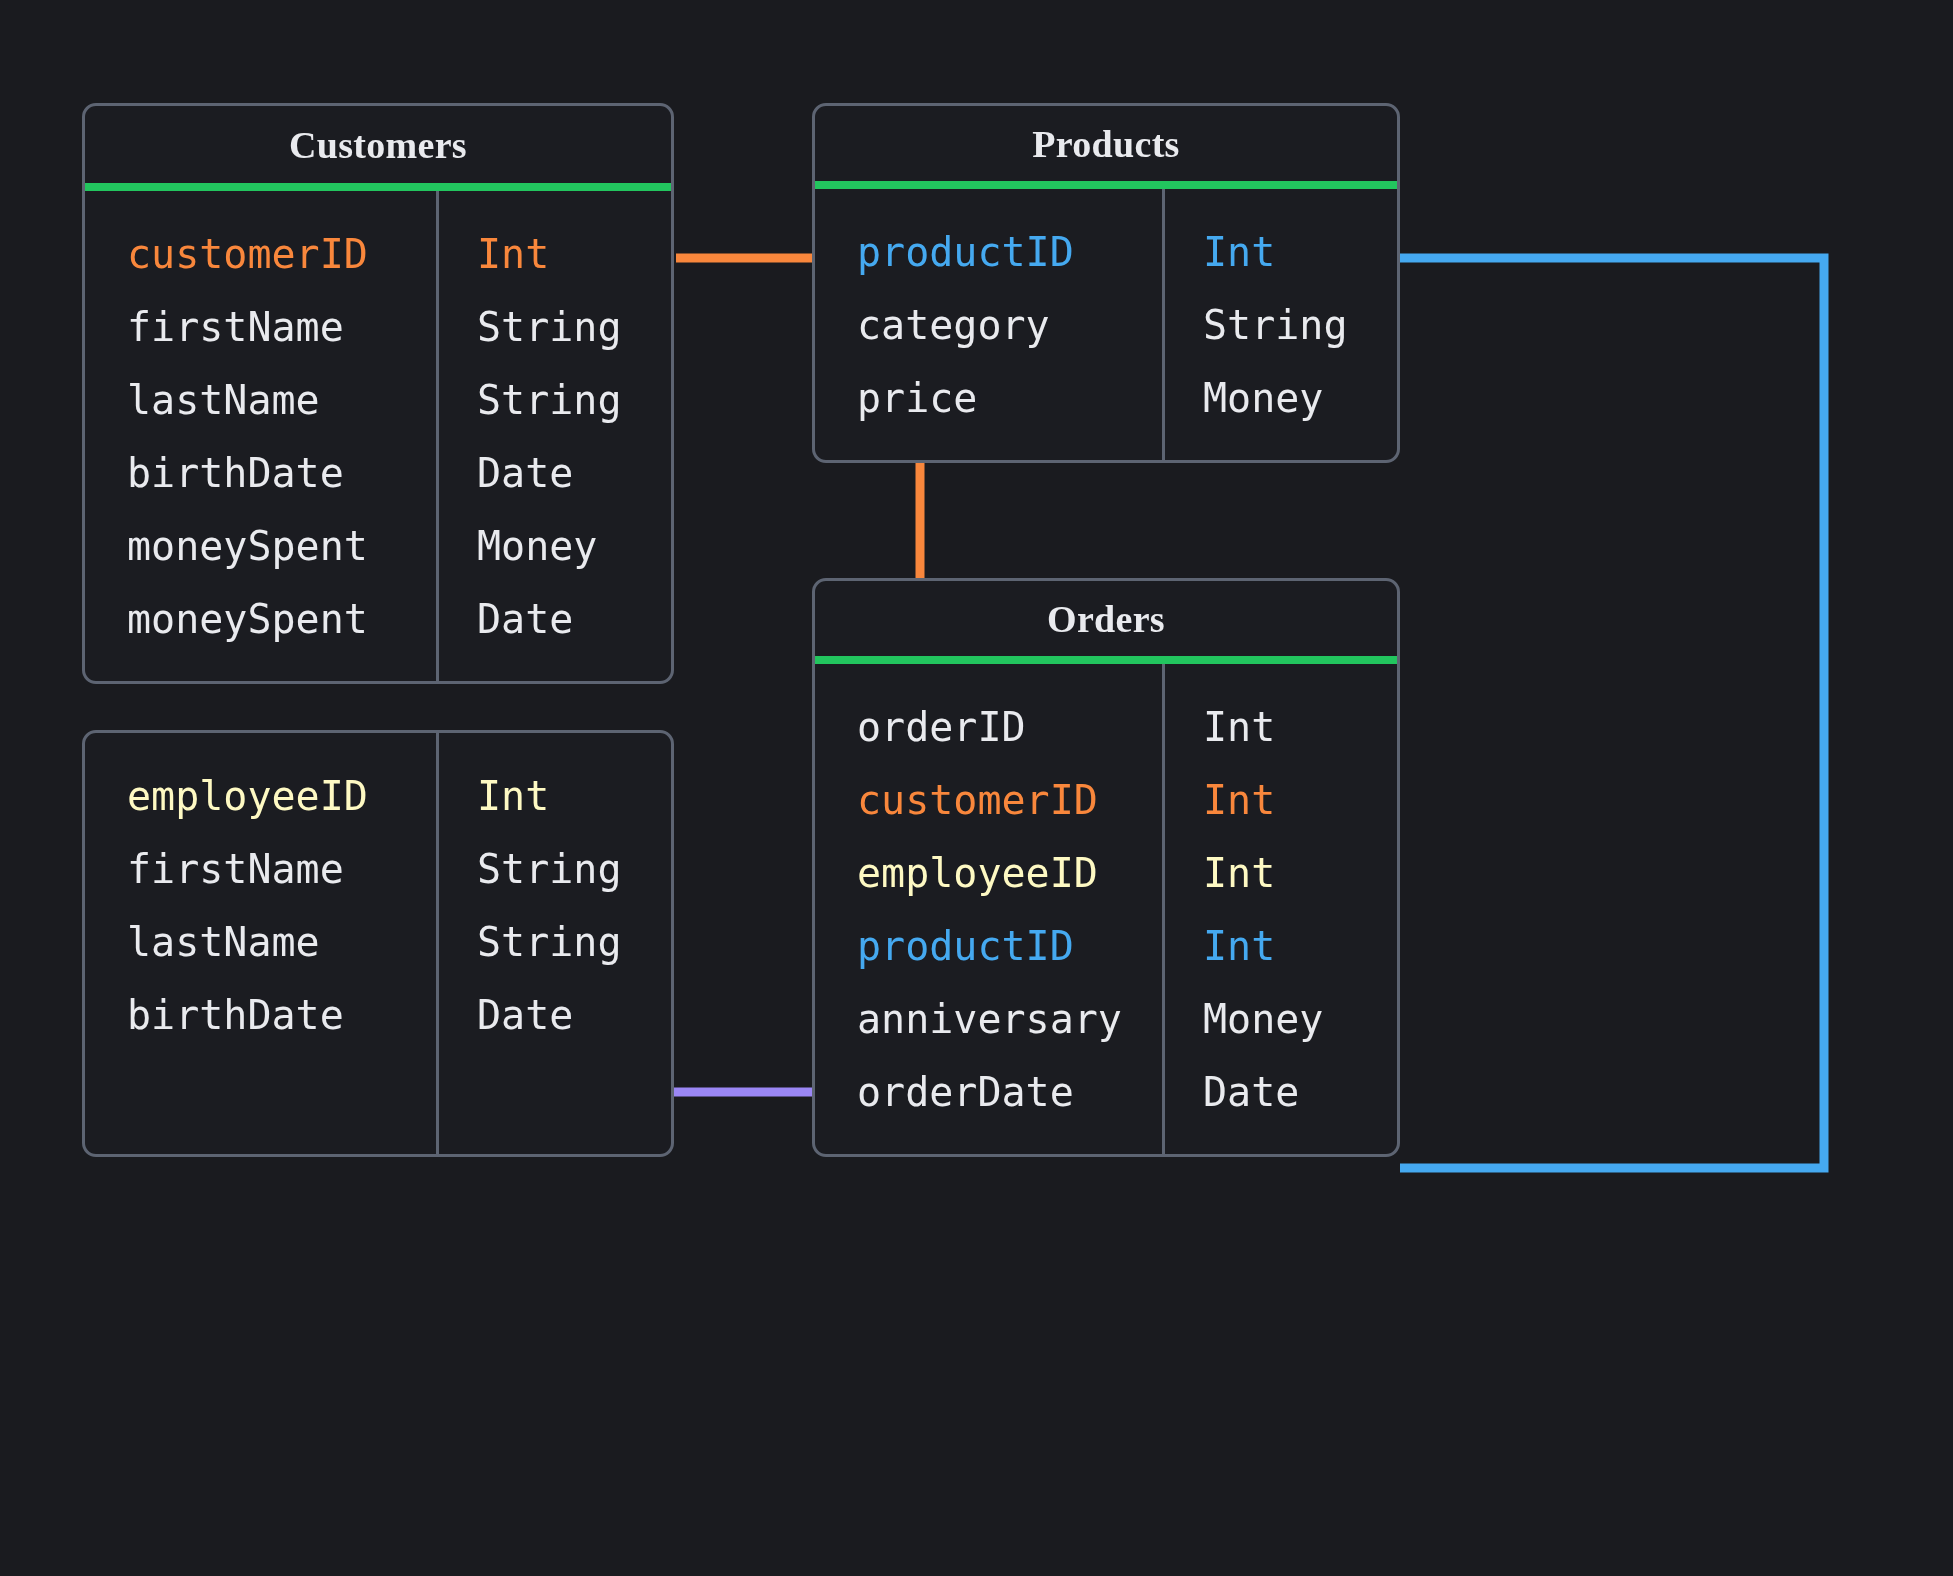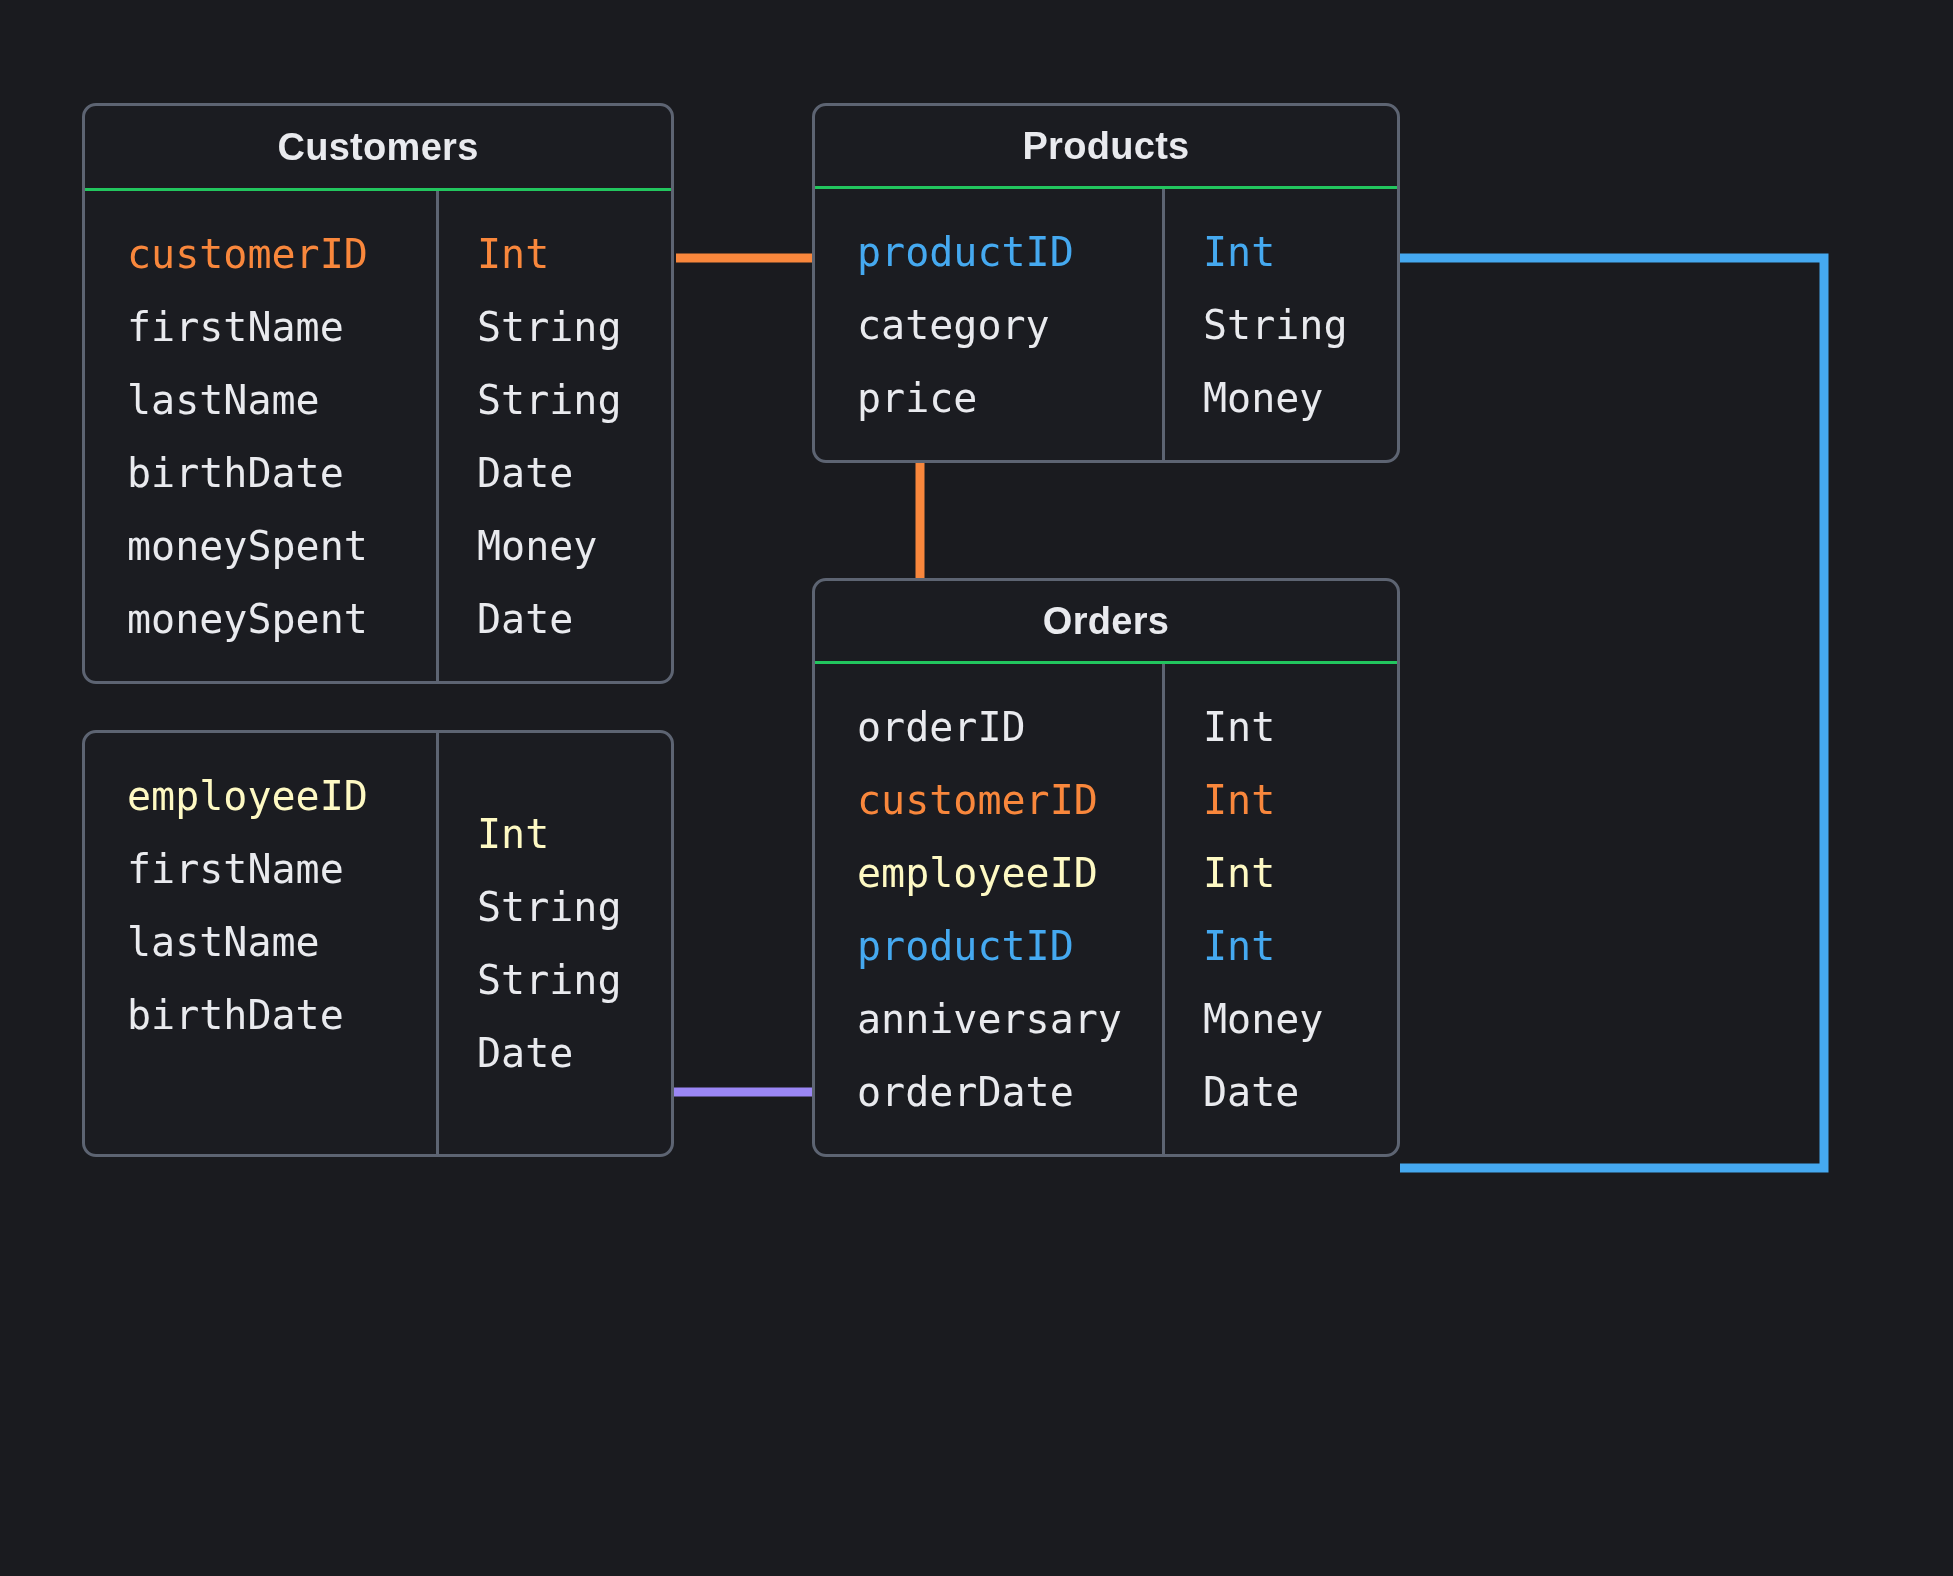--- a/index.html
+++ b/index.html
@@ -32,25 +32,25 @@
     box-sizing: border-box;
     border: 3px solid #5d6472;
     border-radius: 14px;
     background: #1b1c21;
     display: flex;
     flex-direction: column;
     overflow: hidden;
   }
   .entity-header {
     box-sizing: border-box;
-    border-bottom: 3px solid #22c55e;
+    border-bottom: 8px solid #22c55e;
     display: flex;
     align-items: center;
     justify-content: center;
-    font-family: Liberation Sans, sans-serif;
+    font-family: Liberation Serif, serif;
     font-weight: bold;
     font-size: 38px;
     color: #e9eaee;
     letter-spacing: 0.3px;
   }
   .entity-body {
     flex: 1;
     display: flex;
     flex-direction: row;
   }
@@ -59,21 +59,20 @@
     border-right: 3px solid #5d6472;
     display: flex;
     flex-direction: column;
     padding: 26px 0 26px 0;
   }
   .col-types {
     box-sizing: border-box;
     display: flex;
     flex-direction: column;
     padding: 26px 0 26px 0;
-    justify-content: center;
   }
   .cell {
     font-family: "DejaVu Sans Mono", monospace;
     font-size: 40px;
     line-height: 1;
     color: #e9eaee;
     white-space: nowrap;
     display: flex;
     align-items: center;
     height: 73px;

